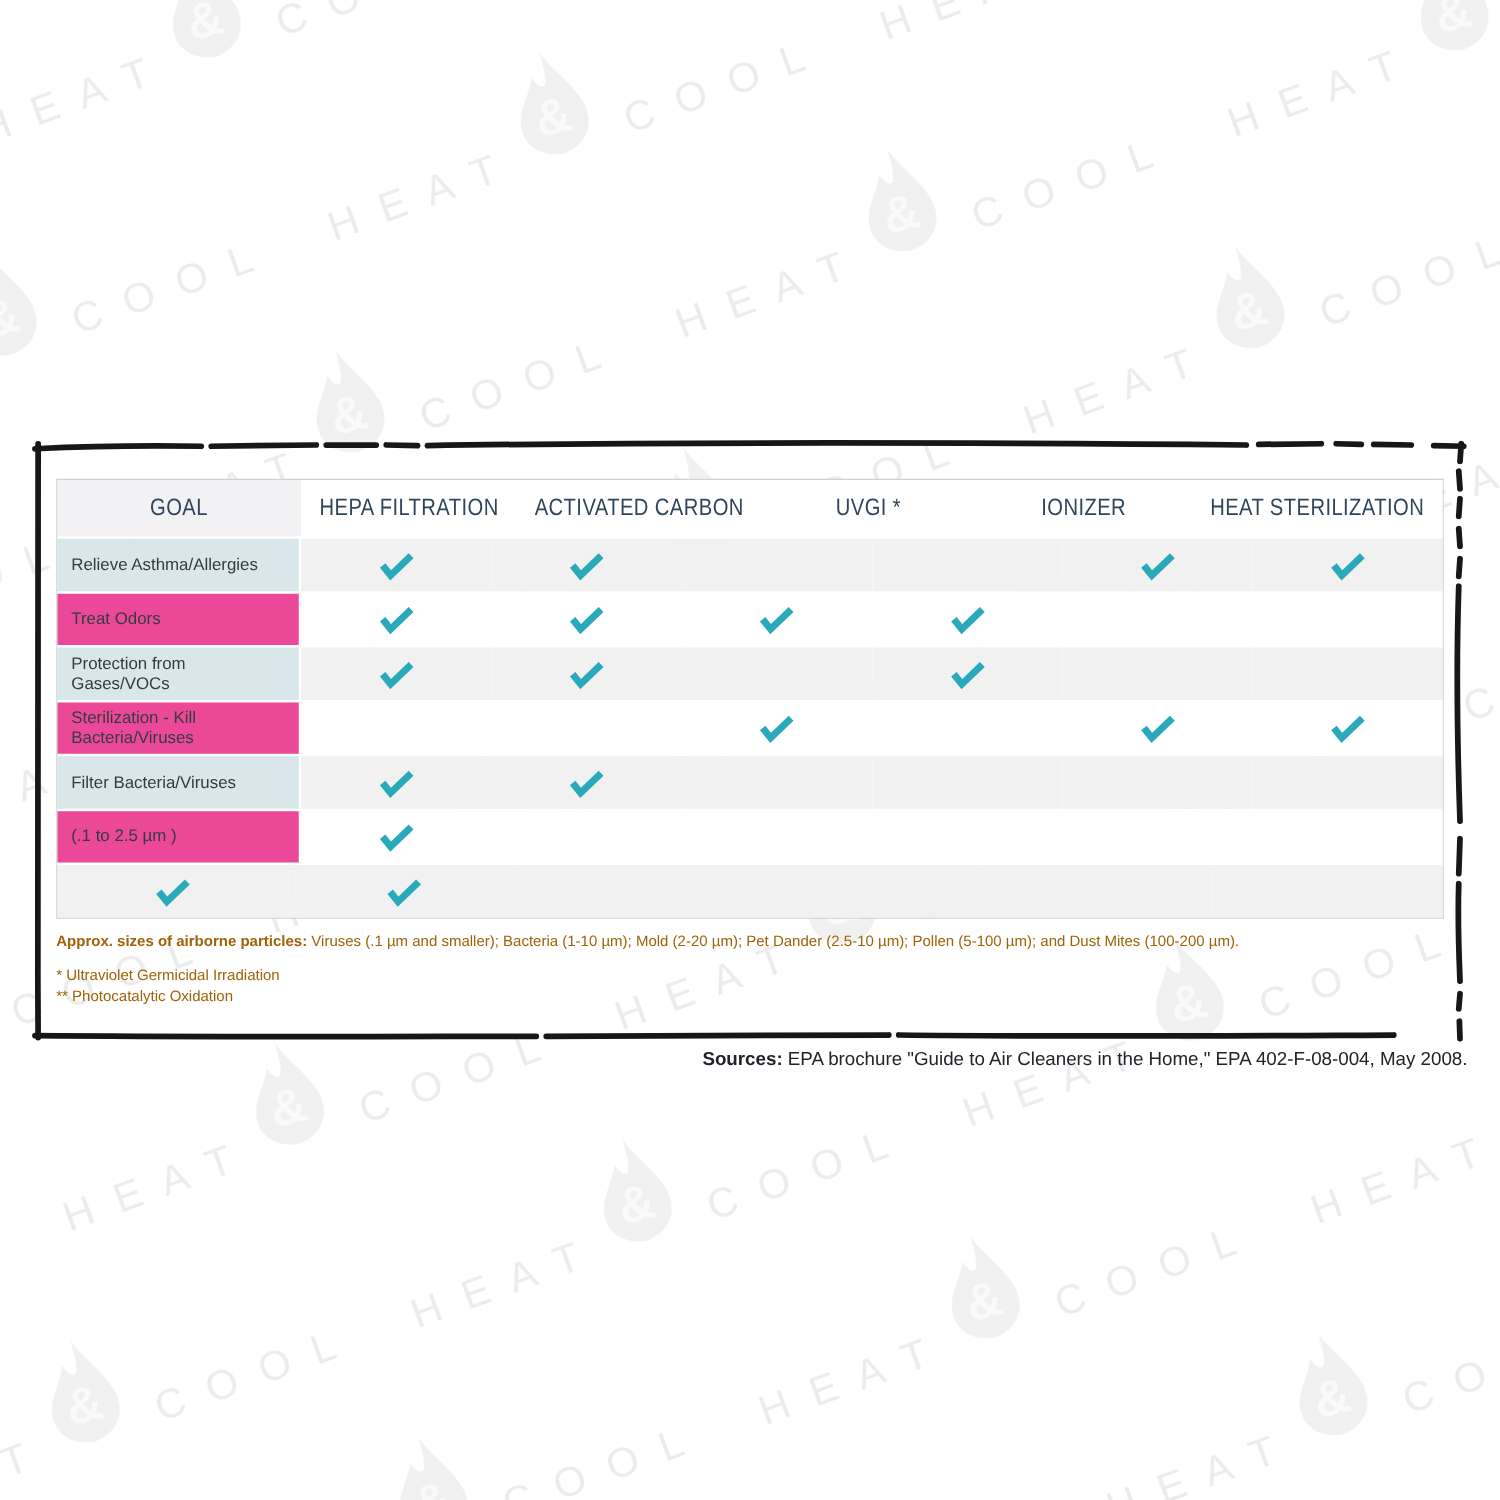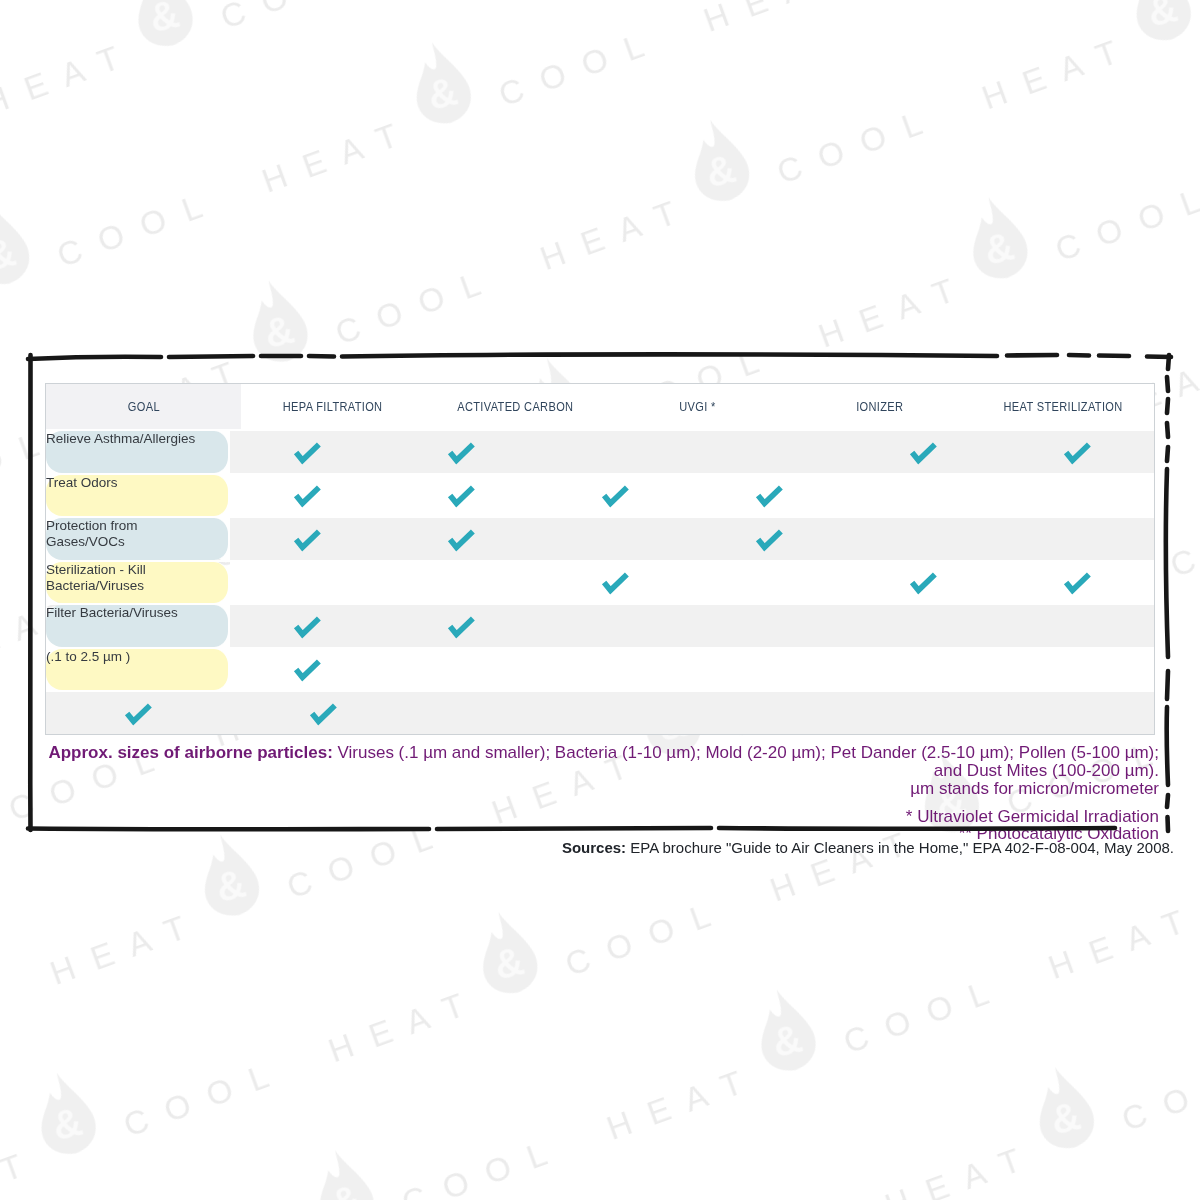--- a/index.html
+++ b/index.html
@@ -8,36 +8,36 @@
   svg.watermark{position:absolute;inset:0;z-index:0;pointer-events:none;}
   svg.frame{position:absolute;inset:0;z-index:3;pointer-events:none;}
   .wm-word{font-size:33px;letter-spacing:5px;fill:#ebebeb;}
   .wm-amp{font-size:40px;font-weight:bold;fill:#fafafa;text-anchor:middle;}
   .wm-flame{fill:#f0f0f0;}
 
   .table{position:absolute;left:45px;top:383px;width:1110px;z-index:1;
          border:1px solid #cdd2d6;box-sizing:border-box;}
   .thead{display:flex;height:45px;}
   .th{flex:1;display:flex;align-items:center;justify-content:center;
-      color:#30455c;font-size:13px;background:#ffffff;}
+      color:#30455c;font-size:19px;background:#ffffff;}
   .th.goal{width:195px;flex:none;background:#f2f2f4;}
   .hdr-txt{display:inline-block;transform:scaleX(.85);letter-spacing:.4px;white-space:nowrap;}
   .trow{display:flex;height:41.5px;border-top:2px solid #ffffff;}
-  .tlabel{width:182px;flex:none;display:flex;flex-direction:column;justify-content:flex-start;
-          border-right:2px solid #ffffff;
-          font-size:13.5px;color:#363b41;line-height:16px;border-radius:16px;}
+  .tlabel{width:182px;flex:none;display:flex;flex-direction:column;justify-content:center;
+          padding-left:11px;border-right:2px solid #ffffff;
+          font-size:13.5px;color:#363b41;line-height:16px;}
   .tcell{flex:1;display:flex;align-items:center;justify-content:center;}
   .alt-a .tlabel{background:#d9e7eb;}
   .alt-a .tcell{background:#f1f1f1;}
-  .alt-b .tlabel{background:#fef9c3;}
+  .alt-b .tlabel{background:#ec4899;}
   .alt-b .tcell{background:#ffffff;}
   .check{width:28px;height:24px;transform:rotate(3deg);margin-top:2px;}
 
   .footnotes{position:absolute;left:45px;top:744px;width:1114px;z-index:1;
-             color:#701a75;font-size:17px;text-align:right;}
+             color:#a16207;font-size:12px;}
   .fn-line{line-height:18px;}
   .fn-notes{margin-top:10px;font-weight:normal;line-height:17px;}
   .sources{position:absolute;top:839px;right:26px;z-index:1;font-size:15px;color:#20242a;}
 </style>
 </head>
 <body>
 
 <svg class="watermark" width="1200" height="1200" viewBox="0 0 1200 1200">
   <defs>
     <pattern id="wm" width="470" height="336" patternUnits="userSpaceOnUse" patternTransform="translate(-60,10) rotate(-20)">
@@ -254,21 +254,20 @@
       </div>
     <div class="tcell"></div>
     <div class="tcell"></div>
     <div class="tcell"></div>
     <div class="tcell"></div>
   </div>
 </div>
 
 <div class="footnotes">
   <div class="fn-line"><b>Approx. sizes of airborne particles:</b><span> Viruses (.1 µm and smaller); Bacteria (1-10 µm); Mold (2-20 µm); Pet Dander (2.5-10 µm); Pollen (5-100 µm); and Dust Mites (100-200 µm).</span></div>
-  <div class="fn-line">µm stands for micron/micrometer</div>
   <div class="fn-notes">
     <div>* Ultraviolet Germicidal Irradiation</div>
     <div>** Photocatalytic Oxidation</div>
   </div>
 </div>
 
 <div class="sources">
   <b>Sources:</b><span> EPA brochure "Guide to Air Cleaners in the Home," EPA 402-F-08-004, May 2008.</span>
 </div>
 

